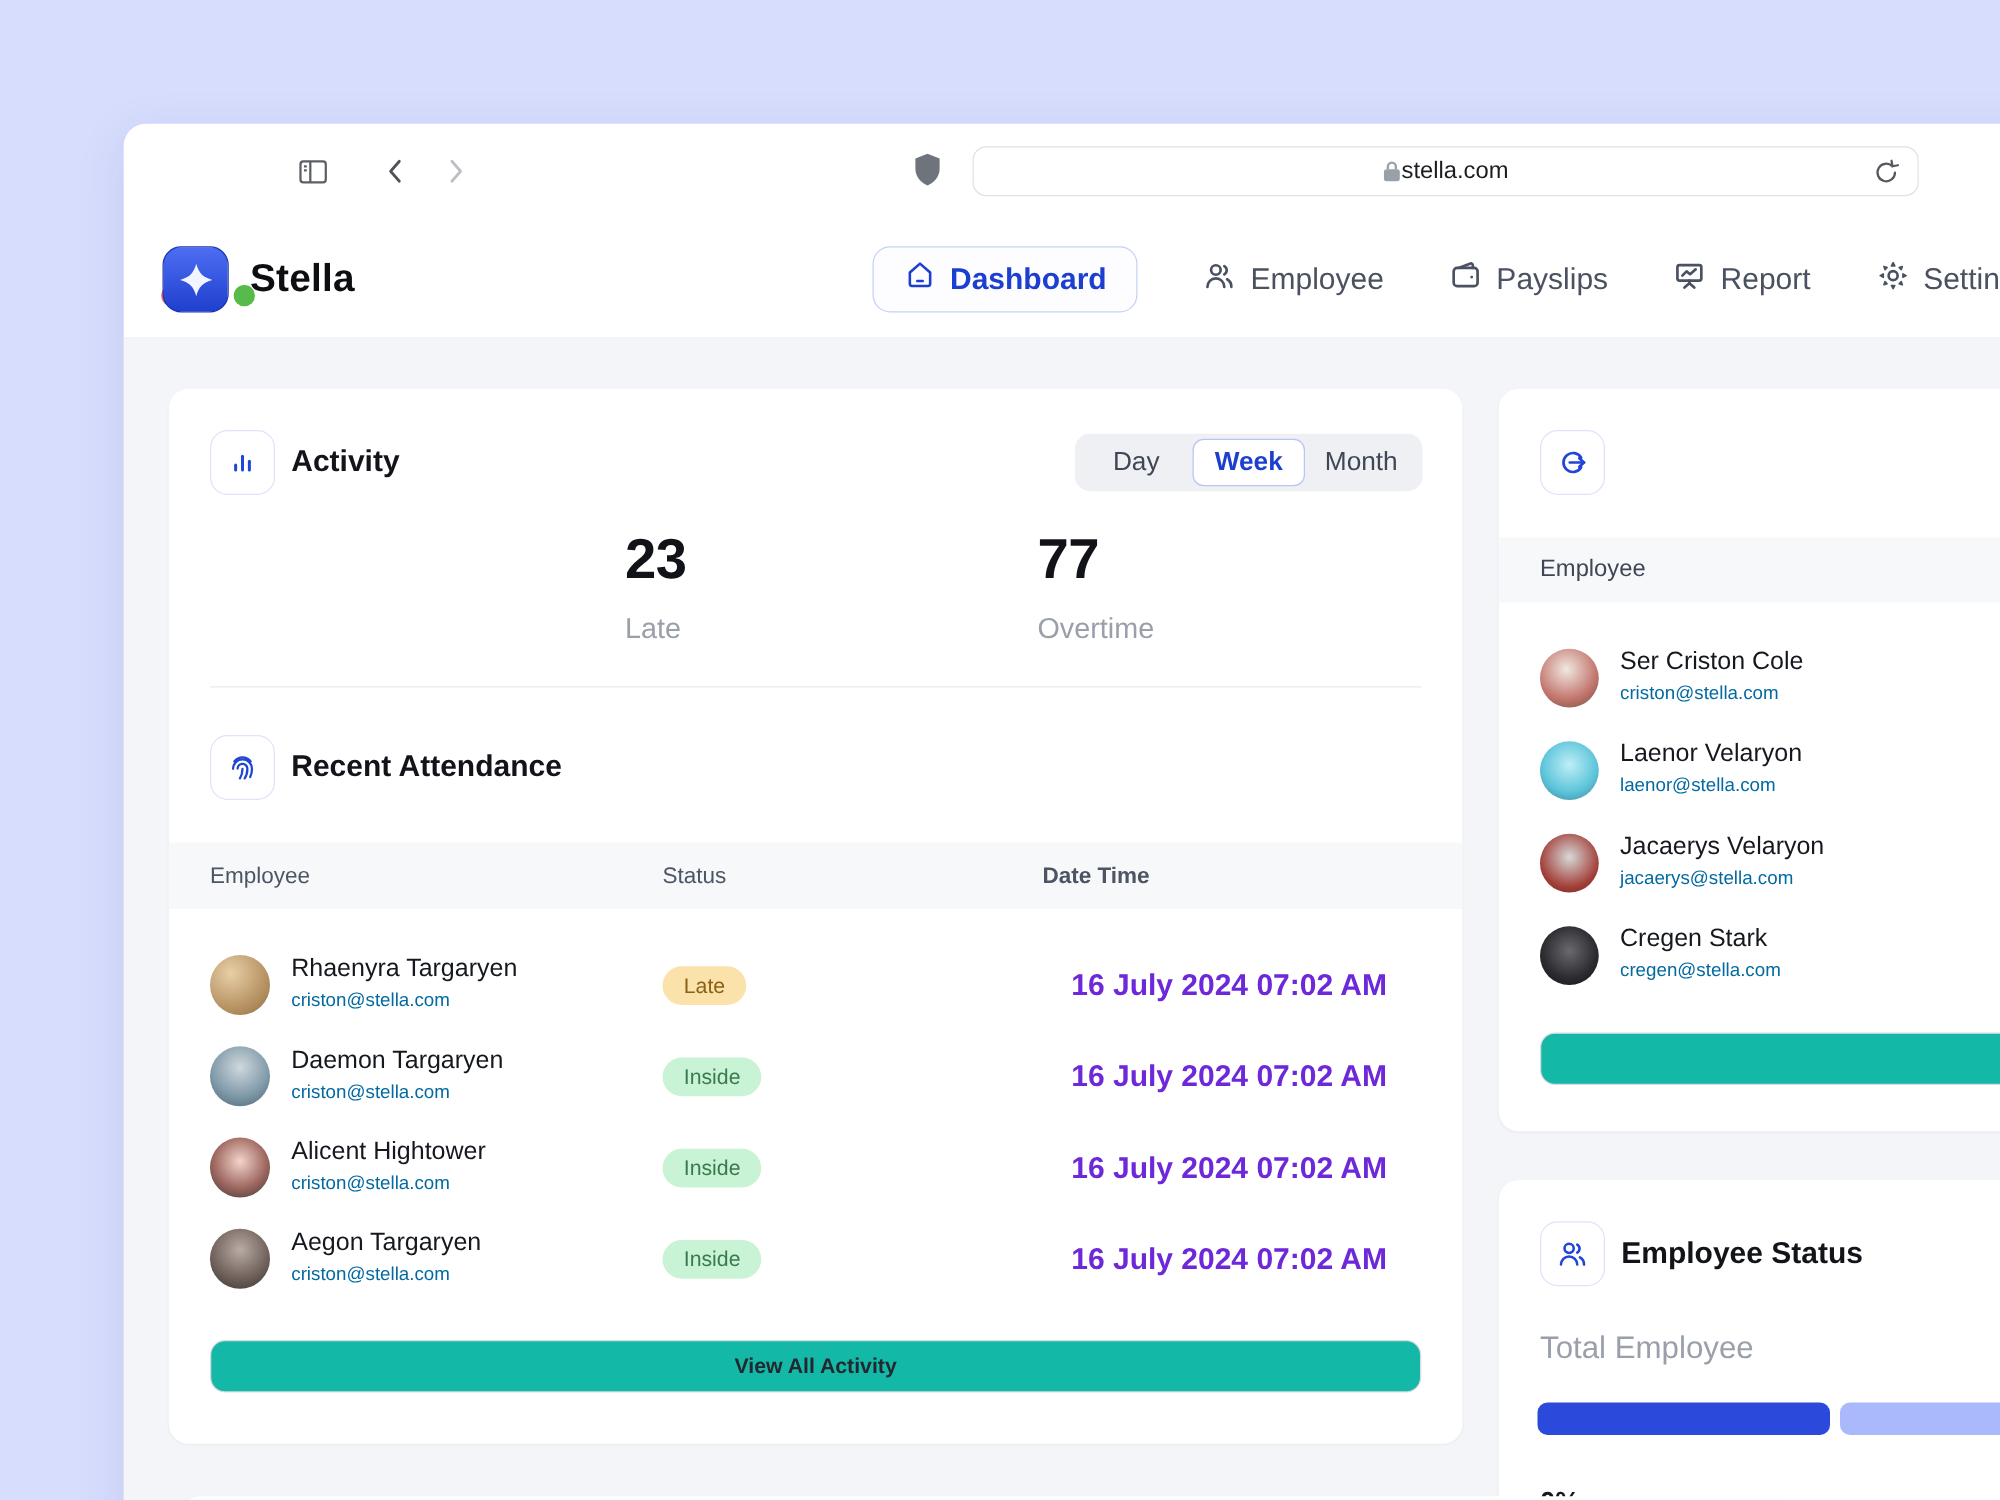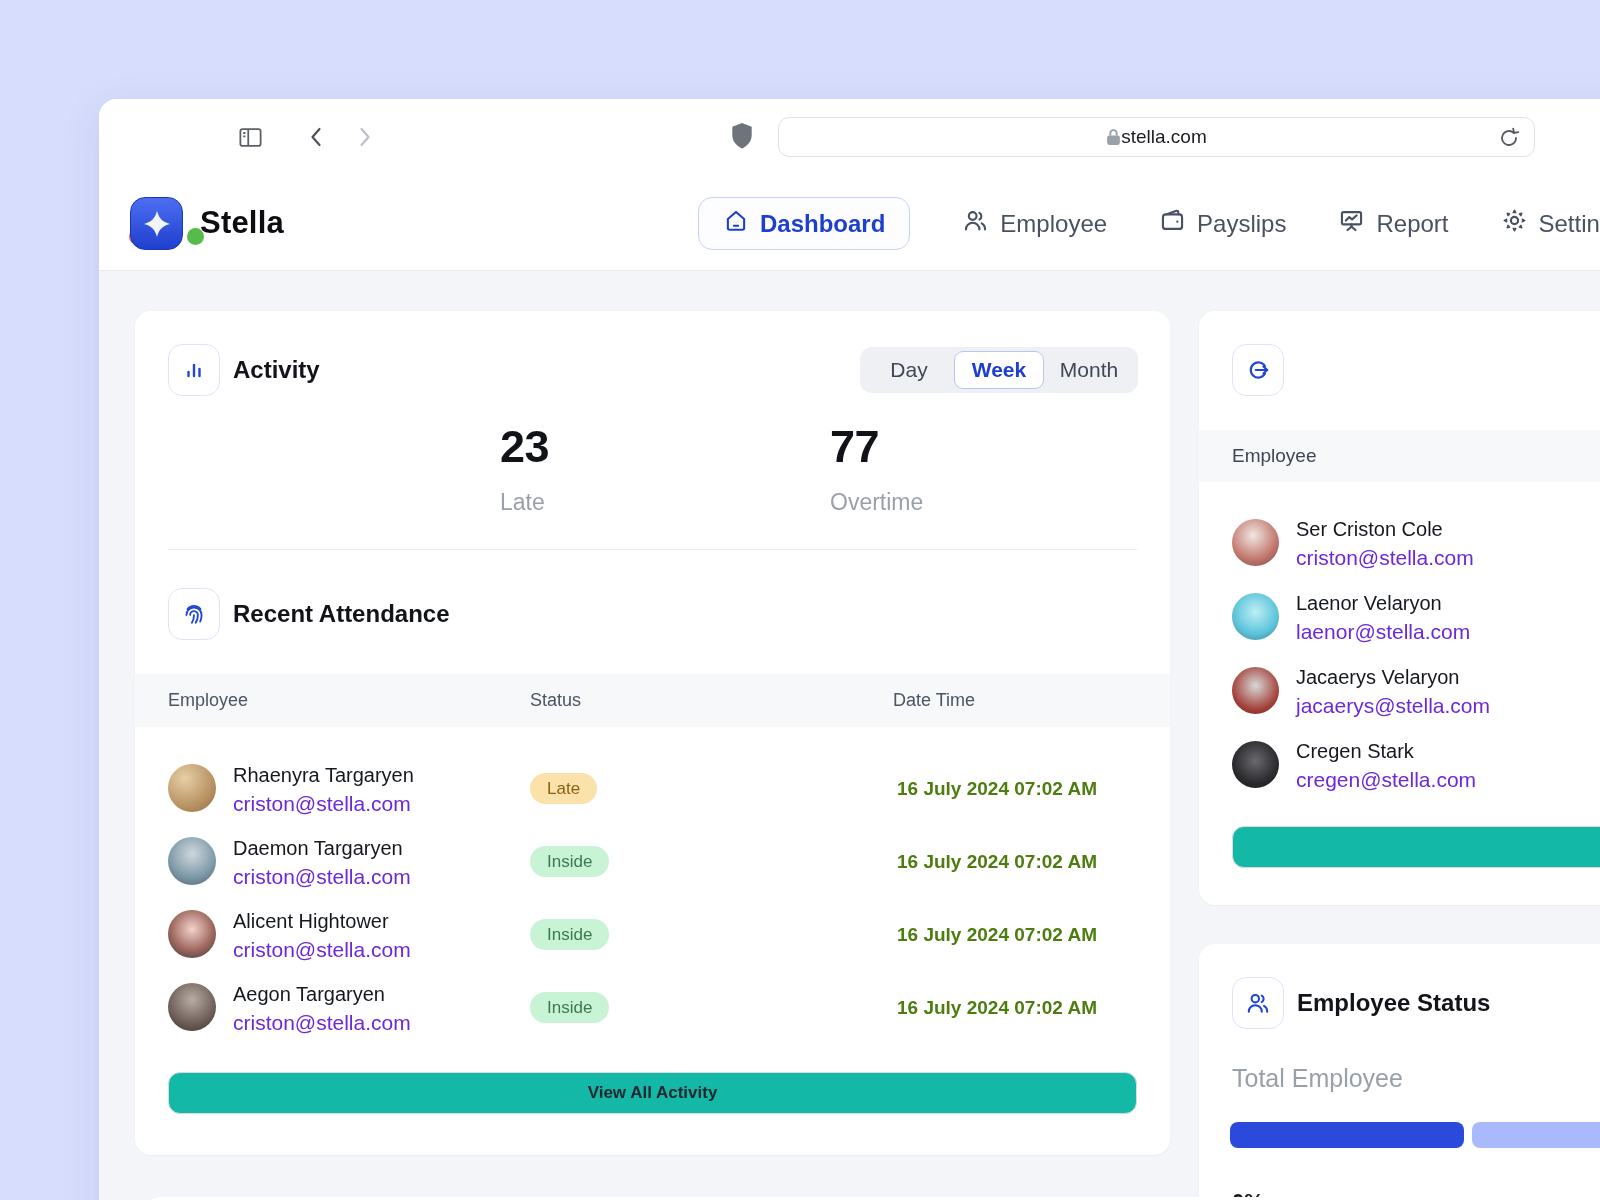--- a/index.html
+++ b/index.html
@@ -76,28 +76,28 @@
   .stat .l { margin-top:16px; font-size:23px; color:#9aa0aa; }
   .divider { position:absolute; left:33px; right:33px; top:238px; height:1px; background:#e8eaee; }
   
   .thead { position:absolute; left:0; right:0; top:363px; height:53px; background:#f7f8fa; }
   .thead span { position:absolute; line-height:53px; font-size:18px; color:#4b5563; }
   .rows { position:absolute; left:0; right:0; top:441px; }
   .row { position:relative; height:73px; }
   .avatar { position:absolute; border-radius:50%; }
   .row .avatar { left:33px; top:12px; width:48px; height:48px; }
   .p-name { position:absolute; left:98px; top:12px; font-size:20px; font-weight:500; color:#15181e; }
-  .p-mail { position:absolute; left:98px; top:40px; font-size:21px; color:#6d28d9; }
+  .p-mail { position:absolute; left:98px; top:40px; font-size:15px; color:#0369a1; }
   .badge {
     position:absolute; left:395px; top:21px; height:31px; border-radius:16px;
     display:inline-flex; align-items:center; padding:0 17px; font-size:17px;
   }
   .badge[data-status="late"]   { background:#fbe2ab; color:#8a6116; }
   .badge[data-status="inside"] { background:#c9f3d5; color:#3a7a4e; }
-  .dtime { position:absolute; left:762px; line-height:73px; font-size:19px; font-weight:600; color:#4d7c0f; }
+  .dtime { position:absolute; left:722px; line-height:73px; font-size:24px; font-weight:600; color:#6d28d9; }
   .btn-wide {
     position:absolute; left:33px; height:42px; border:1px solid #d8dbe2; border-radius:12px;
     background:#14b8a6; display:flex; align-items:center; justify-content:center;
     font-size:17px; font-weight:700; color:#232730; cursor:pointer;
   }
   
   .band { position:absolute; left:0; right:0; top:119px; height:52px; background:#f7f8fa; }
   .band span { position:absolute; left:33px; line-height:52px; font-size:19px; color:#3f4654; }
   .emp-list { position:absolute; left:0; right:0; top:196px; }
   .emp { position:relative; height:74px; }
@@ -269,21 +269,21 @@
             <path d="M5 13 a7 7 0 0 1 14 0 c0 2.5-.5 4.5-1.3 6"></path>
             <path d="M8.4 12.8 a3.6 3.6 0 0 1 7.2 .2 c0 3-.8 5.4-2 7"></path>
             <path d="M12 13 c0 2.8-.7 5.2-1.9 7"></path>
         </svg>
       </span>
       <span class="sec-title" style="top:277px;">Recent Attendance</span>
 
       <div class="thead">
         <span style="left:33px;">Employee</span>
         <span style="left:395px;">Status</span>
-        <span style="left:758px;">Date Time</span>
+        <span style="left:699px;font-weight:bold;">Date Time</span>
       </div>
 
       <div class="rows">
         <div class="row">
           <span class="avatar av-r0"></span>
           <span class="p-name">Rhaenyra Targaryen</span>
           <span class="p-mail">criston@stella.com</span>
           <span class="badge" data-status="late">Late</span>
           <span class="dtime">16 July 2024 07:02 AM</span>
         </div>

